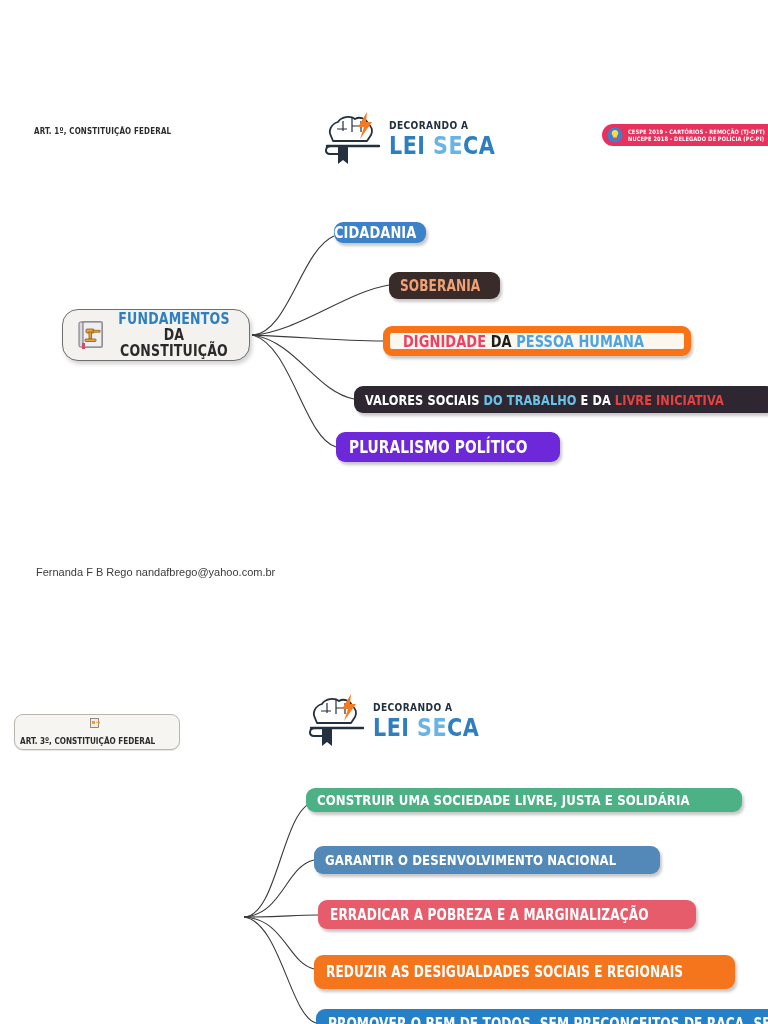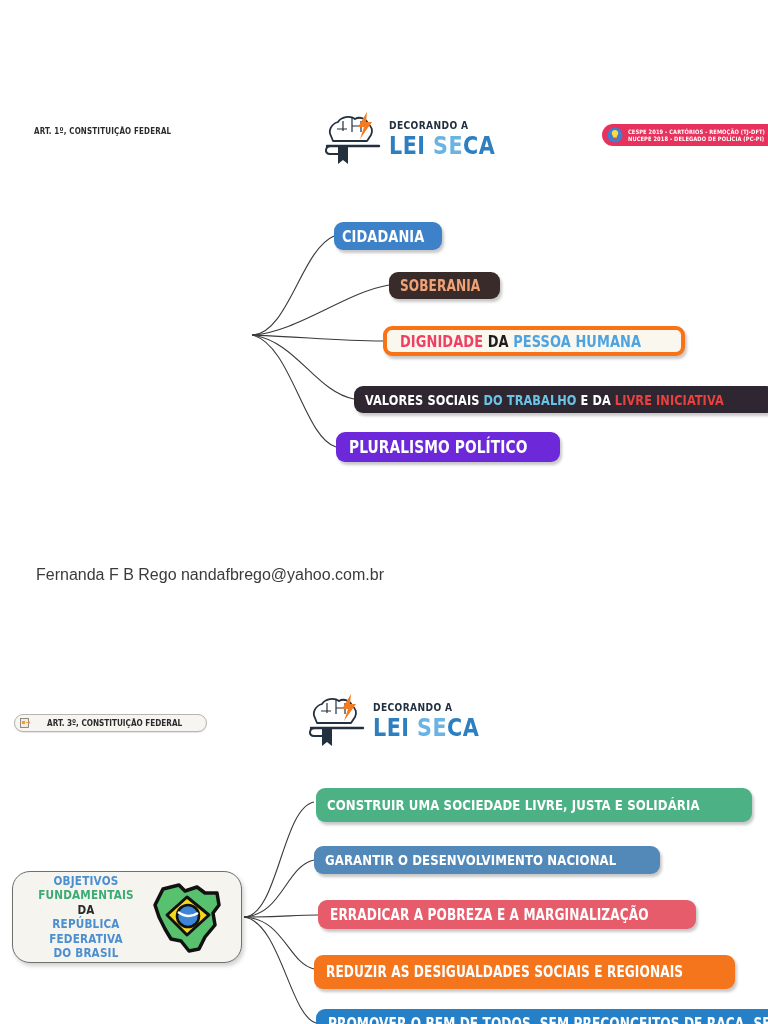--- a/index.html
+++ b/index.html
@@ -17,25 +17,26 @@
   #page-2{top:640px;height:384px;}
   .art-plain{
     position:absolute;left:18px;top:126px;
     font-family:"DejaVu Sans Condensed","Liberation Sans",sans-serif;
     font-size:9px;font-weight:bold;letter-spacing:.2px;
     color:#2b2b2b;white-space:nowrap;
     transform:scaleX(.88);transform-origin:left center;
   }
   .art-boxed{
     position:absolute;left:14px;top:714px;
-    display:flex;align-items:center;gap:16px;
+    display:flex;align-items:center;gap:8px;
     padding:3px 9px 3px 5px;
     border:1px solid #b9b4ad;border-radius:9px;
     background:#f7f5f1;
     box-shadow:0 1px 1px rgba(0,0,0,.10);
+    flex-direction:column;
   }
   .art-boxed .lbl{
     font-family:"DejaVu Sans Condensed","Liberation Sans",sans-serif;
     font-size:9px;font-weight:bold;color:#2b2b2b;white-space:nowrap;
     transform:scaleX(.9);transform-origin:left center;
   }
   .mini-ico{width:11px;height:10px;flex:0 0 auto;}
 
   
   .logo{position:absolute;display:flex;align-items:center;}
@@ -117,38 +118,38 @@
     display:flex;align-items:center;
     border-radius:9px;
     box-shadow:2px 3px 3px rgba(0,0,0,.22);
     box-sizing:border-box;
     white-space:nowrap;
     font-family:"DejaVu Sans Condensed","Liberation Sans",sans-serif;
     font-weight:bold;
     letter-spacing:.1px;
   }
   .node .t{transform:scaleX(.9);transform-origin:left center;display:inline-block;}
-  .n1{left:318px;top:222px;height:28px;padding:0 8px;background:#3d82c8;font-size:16px;color:#fff;}
+  .n1{left:318px;top:222px;height:21px;padding:0 0;background:#3d82c8;font-size:16px;color:#fff;}
   .n2{left:373px;top:272px;height:27px;padding:0 11px;background:#3a2b2b;font-size:15px;color:#f0a277;}
-  .n3{left:367px;top:326px;height:30px;padding:0 13px;background:#faf7ee;border:4px solid #f97316;font-size:16px;}
+  .n3{left:367px;top:326px;height:30px;padding:0 13px;background:#faf7ee;border:7px solid #f97316;font-size:16px;}
   .n3 .p1{color:#ef3f63;}.n3 .p2{color:#1d1d1d;}.n3 .p3{color:#4fa3df;}
   .n4{left:338px;top:386px;height:27px;padding:0 11px;background:#2e2630;font-size:14px;}
   .n4 .p1{color:#ffffff;}.n4 .p2{color:#6cc3e8;}.n4 .p3{color:#ffffff;}.n4 .p4{color:#e8413f;}
   .n5{left:320px;top:432px;height:30px;padding:0 13px;background:#6d28d9;font-size:17px;color:#fff;}
 
-  .m1{left:316px;top:788px;height:34px;padding:4px 11px;background:#4cb185;font-size:14.5px;color:#fff;}
+  .m1{left:306px;top:788px;height:24px;padding:4px 11px;background:#4cb185;font-size:14.5px;color:#fff;}
   .m2{left:314px;top:846px;height:28px;padding:4px 11px;background:#5389b8;font-size:14.5px;color:#fff;}
   .m3{left:318px;top:900px;height:29px;padding:0 12px;background:#e75c6b;font-size:15px;color:#fff;}
   .m4{left:314px;top:955px;height:29px;padding:17px 12px;background:#f4751c;font-size:15px;color:#fff;}
   .m5{left:316px;top:1009px;height:29px;padding:0 12px;background:#2580c8;font-size:15px;color:#fff;}
 
   .credit{
     position:absolute;left:20px;top:566px;
     font-family:"Liberation Sans",sans-serif;
-    font-size:16px;color:#3b3b3b;white-space:nowrap;
+    font-size:11px;color:#3b3b3b;white-space:nowrap;
   }
 </style>
 </head>
 <body>
 
 <div class="page" id="page-1">
 
   <div class="art-plain">ART. 1º, CONSTITUIÇÃO FEDERAL</div>
 
   <div class="logo" id="logo-1">
@@ -182,20 +183,35 @@
     <svg class="links" viewBox="0 0 768 600">
       <g fill="none" stroke="#3a3a3a" stroke-width="1.1">
         <path d="M236 335 C272 334, 285 250, 318 236"></path>
         <path d="M236 335 C280 333, 330 292, 373 285"></path>
         <path d="M236 335 C290 337, 320 341, 367 341"></path>
         <path d="M236 335 C280 341, 300 392, 338 399"></path>
         <path d="M236 335 C275 344, 288 438, 320 447"></path>
       </g>
     </svg>
 
+    <div class="center-node" id="center-1">
+      <svg class="book-ico" viewBox="0 0 28 30">
+        <rect x="2" y="2" width="23" height="25" rx="1.5" fill="#d9d9dd" stroke="#6f6f78" stroke-width="1"></rect>
+        <rect x="6" y="2" width="19" height="25" fill="#efeff3" stroke="#6f6f78" stroke-width="1"></rect>
+        <rect x="9" y="9" width="8" height="4" rx="1" fill="#e8a33d" stroke="#8a5d13" stroke-width=".8"></rect>
+        <rect x="12" y="12" width="2.5" height="7" fill="#e8a33d" stroke="#8a5d13" stroke-width=".8"></rect>
+        <rect x="16" y="10.2" width="7" height="2" fill="#e8a33d" stroke="#8a5d13" stroke-width=".7"></rect>
+        <rect x="8" y="19" width="11" height="2.5" rx=".6" fill="#e8a33d" stroke="#8a5d13" stroke-width=".8"></rect>
+        <rect x="5" y="23" width="3" height="6" fill="#d24b6a"></rect>
+      </svg>
+      <div class="ctext">
+        <span class="c-blue">FUNDAMENTOS</span><span class="c-dark"> DA</span><br>
+        <span class="c-dark">CONSTITUIÇÃO</span>
+      </div>
+    </div>
 
     <div class="node n1">
       <span class="t">CIDADANIA</span>
     </div>
 
     <div class="node n2">
       <span class="t">SOBERANIA</span>
     </div>
 
     <div class="node n3">
@@ -244,34 +260,20 @@
   <svg class="links" viewBox="0 0 768 1024">
     <g fill="none" stroke="#3a3a3a" stroke-width="1.1">
       <path d="M244 917 C278 916, 282 808, 314 802"></path>
       <path d="M244 917 C282 915, 286 866, 314 860"></path>
       <path d="M244 917 C286 917, 290 915, 318 915"></path>
       <path d="M244 917 C284 919, 288 963, 314 969"></path>
       <path d="M244 917 C280 922, 290 1016, 316 1023"></path>
     </g>
   </svg>
 
-  <div class="center-node" id="center-2">
-    <div class="ctext">
-      <span class="c-blue2">OBJETIVOS</span><br>
-      <span class="c-green">FUNDAMENTAIS</span><span class="c-dark"> DA</span><br>
-      <span class="c-blue2">REPÚBLICA FEDERATIVA</span><br>
-      <span class="c-blue2">DO BRASIL</span>
-    </div>
-    <svg class="br-ico" viewBox="0 0 82 76">
-      <path d="M18 10 L34 6 L40 12 L52 8 L60 14 L72 14 L74 26 L68 34 L70 46 L60 58 L54 70 L44 72 L36 62 L26 60 L20 50 L14 38 L10 26 Z" fill="#58c16e" stroke="#111" stroke-width="3.5" stroke-linejoin="round"></path>
-      <path d="M42 18 L64 36 L42 56 L22 36 Z" fill="#f5d916" stroke="#111" stroke-width="3" stroke-linejoin="round"></path>
-      <circle cx="43" cy="37" r="11" fill="#3b86d6" stroke="#111" stroke-width="2.6"></circle>
-      <path d="M33 33c7 5 14 5 20 1" fill="none" stroke="#fff" stroke-width="2.4"></path>
-    </svg>
-  </div>
 
   <div class="node m1">
     <span class="t">CONSTRUIR UMA SOCIEDADE LIVRE, JUSTA E SOLIDÁRIA</span>
   </div>
   <div class="node m2">
     <span class="t">GARANTIR O DESENVOLVIMENTO NACIONAL</span>
   </div>
   <div class="node m3">
     <span class="t">ERRADICAR A POBREZA E A MARGINALIZAÇÃO</span>
   </div>

